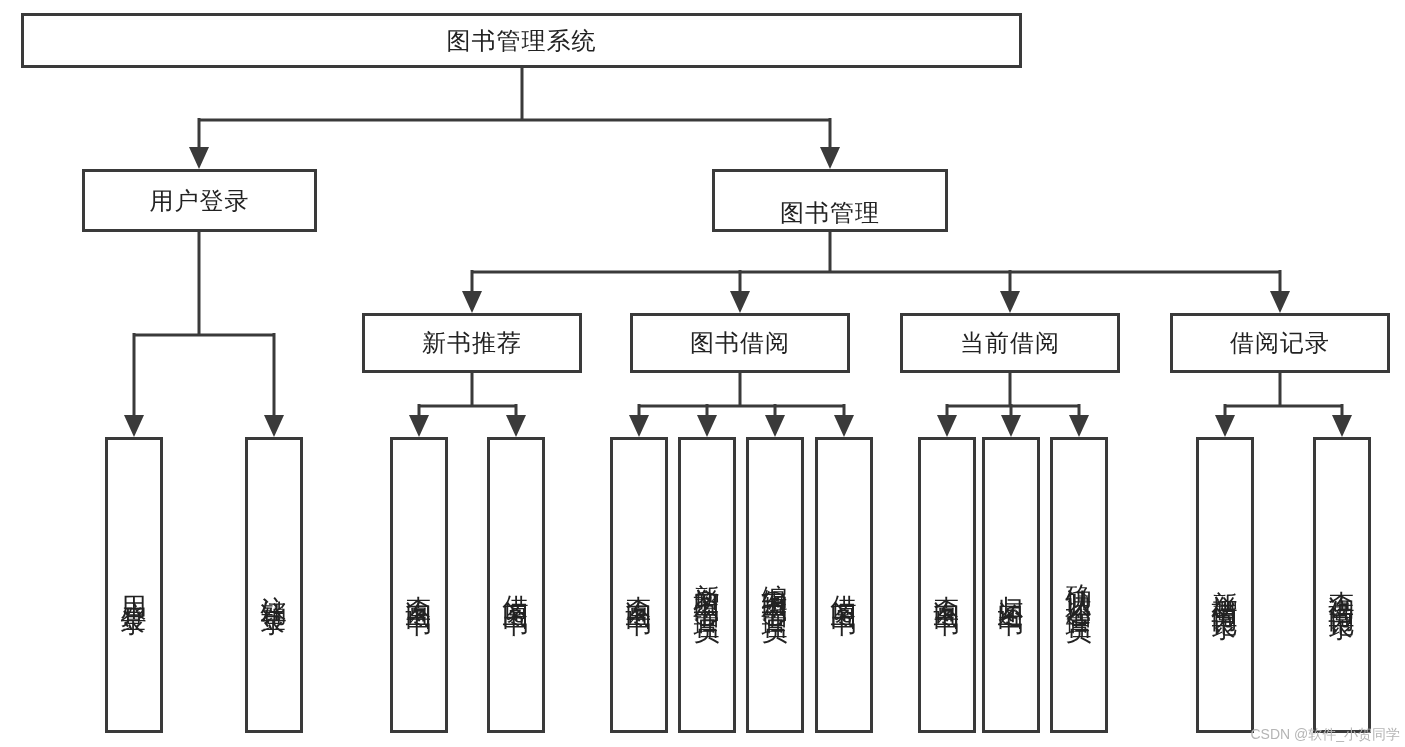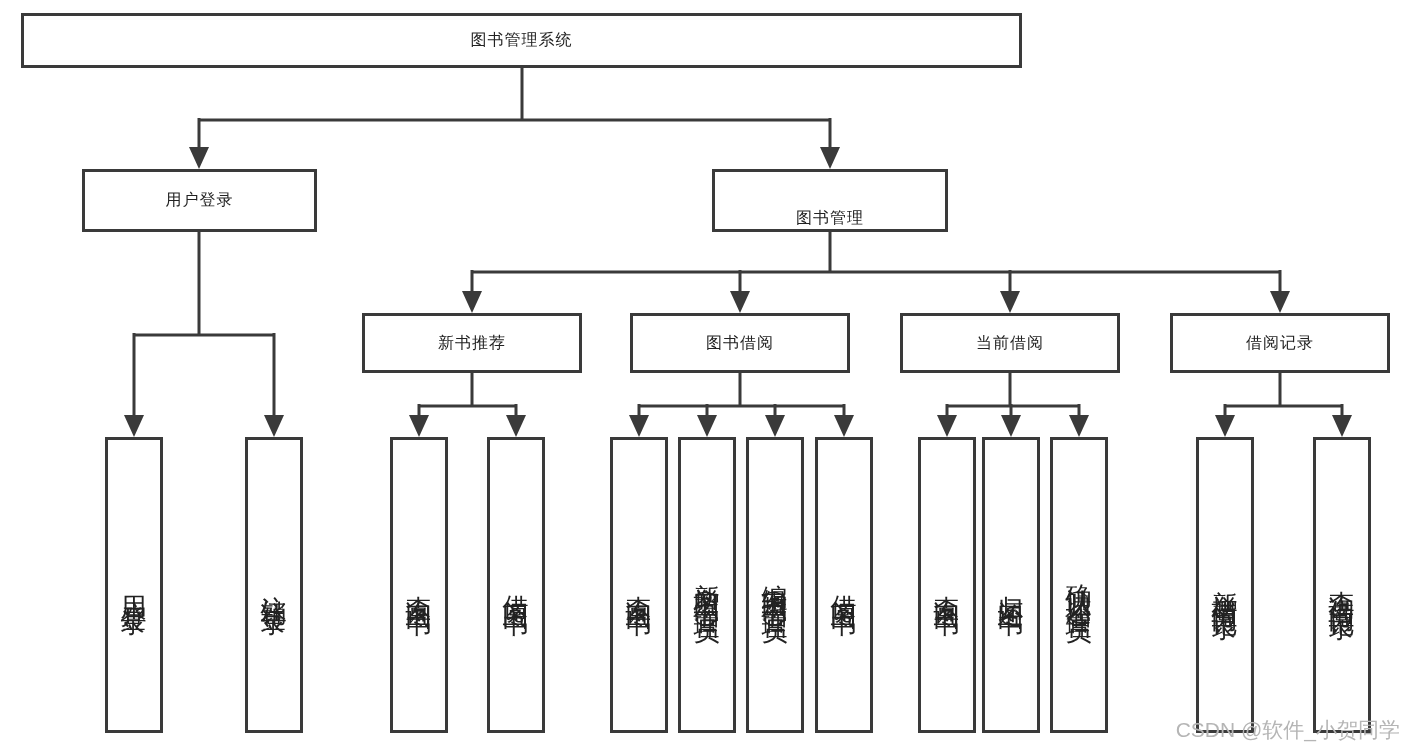--- a/index.html
+++ b/index.html
@@ -19,21 +19,21 @@
   .hbox {
     position: absolute;
     box-sizing: border-box;
     border: 3px solid #3a3a3a;
     background: #ffffff;
     display: flex;
     align-items: center;
     justify-content: center;
   }
   .hbox .label {
-    font-size: 16px;
+    font-size: 24px;
     color: #222222;
     letter-spacing: 1px;
     white-space: nowrap;
   }
   .vbox {
     position: absolute;
     top: 437px;
     width: 58px;
     height: 296px;
     box-sizing: border-box;
@@ -49,21 +49,21 @@
     font-size: 26px;
     letter-spacing: 5px;
     line-height: 1;
     color: #222222;
     white-space: nowrap;
   }
   .watermark {
     position: absolute;
     right: 5px;
     bottom: 3px;
-    font-size: 21px;
+    font-size: 14px;
     color: #b5b5b5;
     white-space: nowrap;
   }
 </style>
 </head>
 <body>
 
 <div class="canvas">
 
   <svg class="wires" viewBox="0 0 1405 747" aria-hidden="true">

